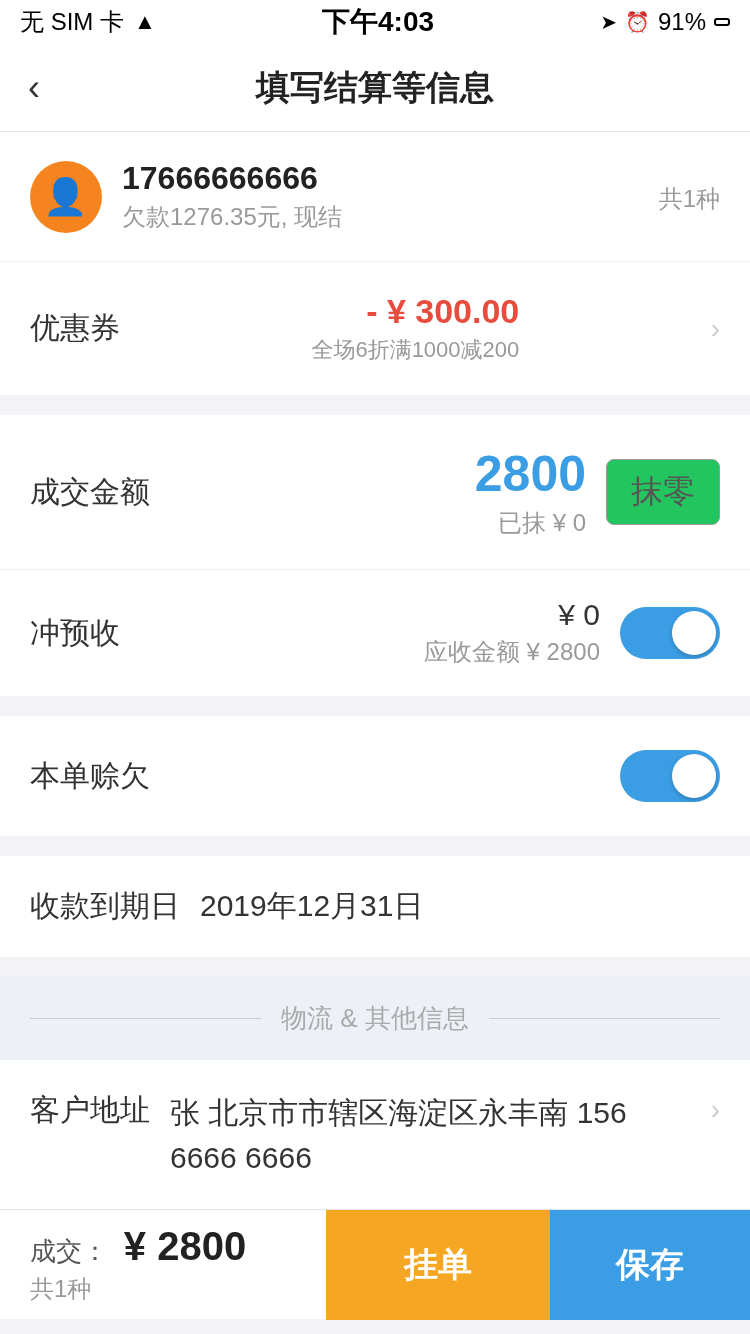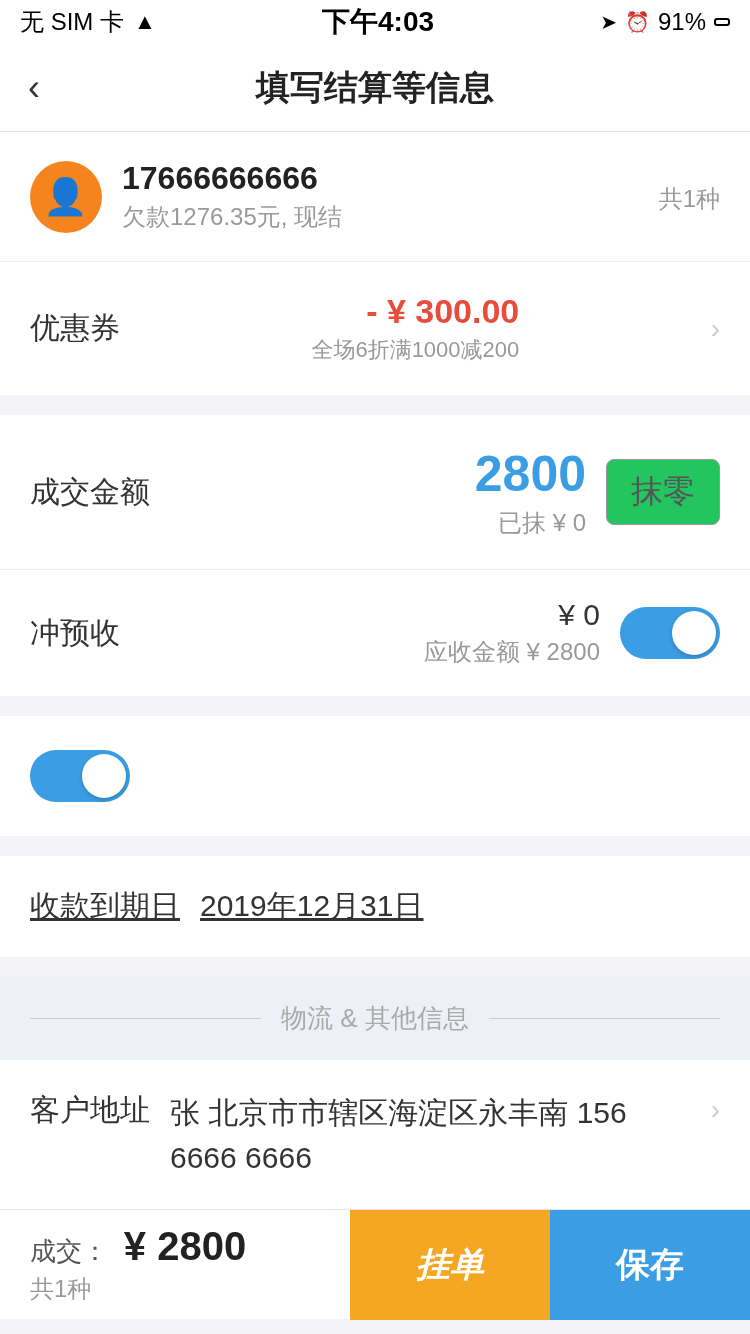--- a/index.html
+++ b/index.html
@@ -253,21 +253,20 @@
     
     .duedate-section {
       background: #fff;
       margin-bottom: 20px;
       padding: 30px 30px;
     }
     .duedate-row {
       display: flex;
       align-items: center;
       gap: 20px;
-      text-decoration: underline;
     }
     .duedate-label {
       font-size: 30px;
       color: #333;
     }
     .duedate-value {
       font-size: 30px;
       color: #333;
     }
 
@@ -350,31 +349,30 @@
       font-weight: 700;
       color: #222;
       margin-left: 8px;
     }
     .bottom-count {
       font-size: 24px;
       color: #999;
       margin-top: 4px;
     }
     .bottom-btn-hold {
-      width: 200px;
+      width: 224px;
       height: 110px;
       background: #f5a623;
       display: flex;
       align-items: center;
       justify-content: center;
       font-size: 34px;
       font-weight: 600;
       color: #fff;
       cursor: pointer;
-      font-style: italic;
     }
     .bottom-btn-save {
       width: 200px;
       height: 110px;
       background: #3b9de3;
       display: flex;
       align-items: center;
       justify-content: center;
       font-size: 34px;
       font-weight: 600;
@@ -456,20 +454,21 @@
           <div class="toggle-track">
             <div class="toggle-thumb"></div>
           </div>
         </div>
       </div>
     </div>
   </div>
 
   <div class="debt-section">
     <div class="debt-row">
+      <div class="debt-label">本单赊欠</div>
       <div class="toggle-container">
         <div class="toggle-track">
           <div class="toggle-thumb"></div>
         </div>
       </div>
     </div>
   </div>
 
   <div class="duedate-section">
     <div class="duedate-row">

